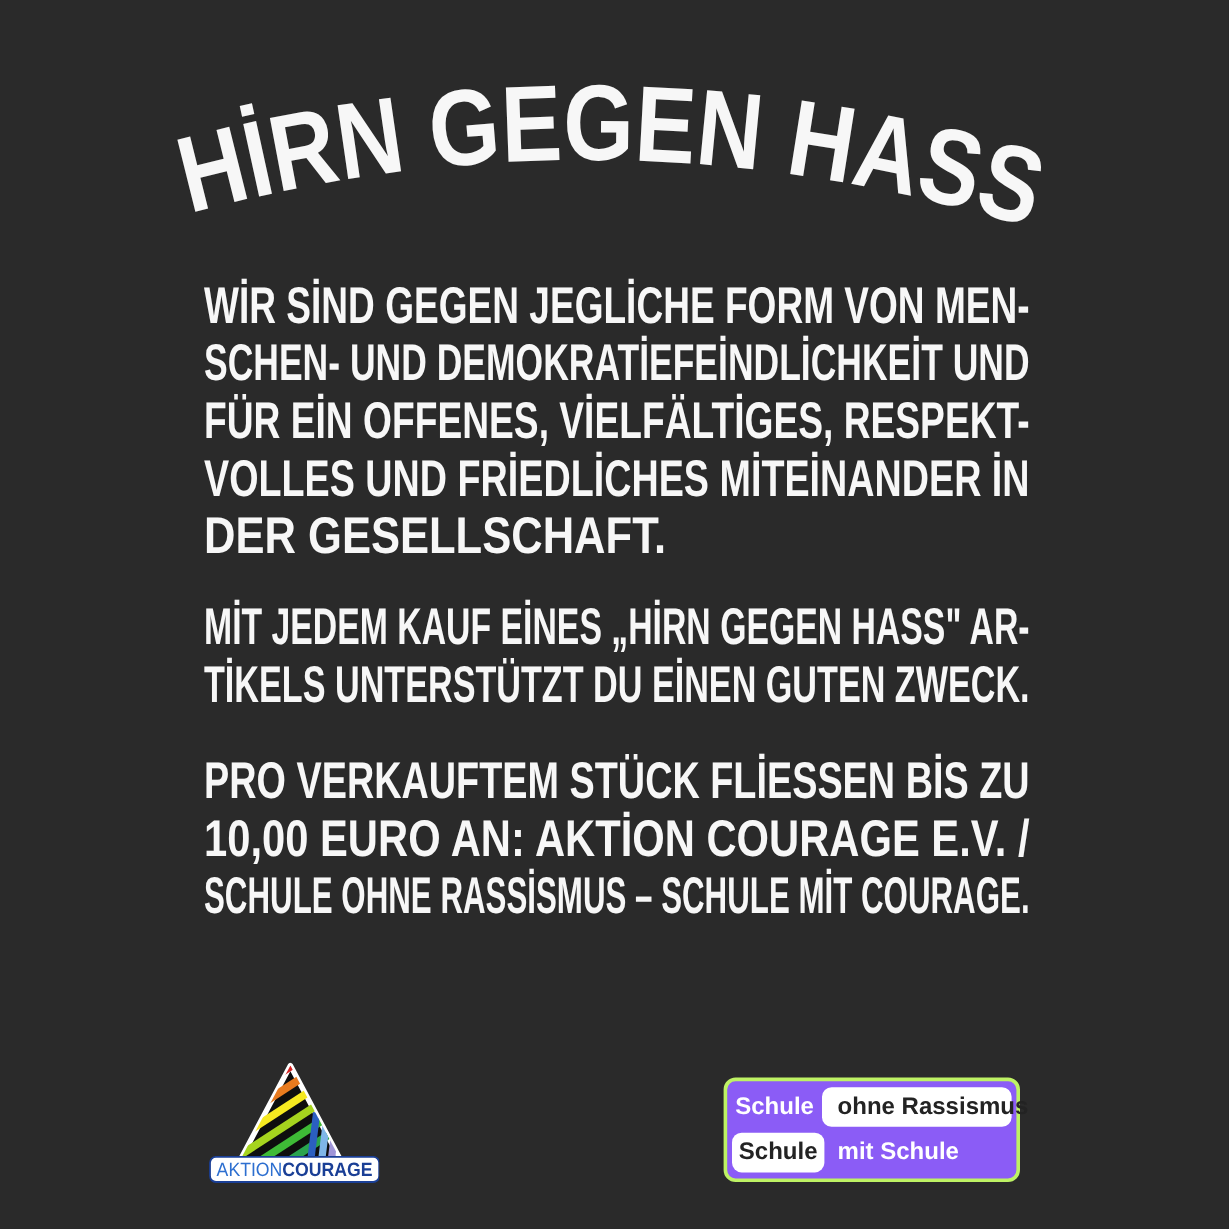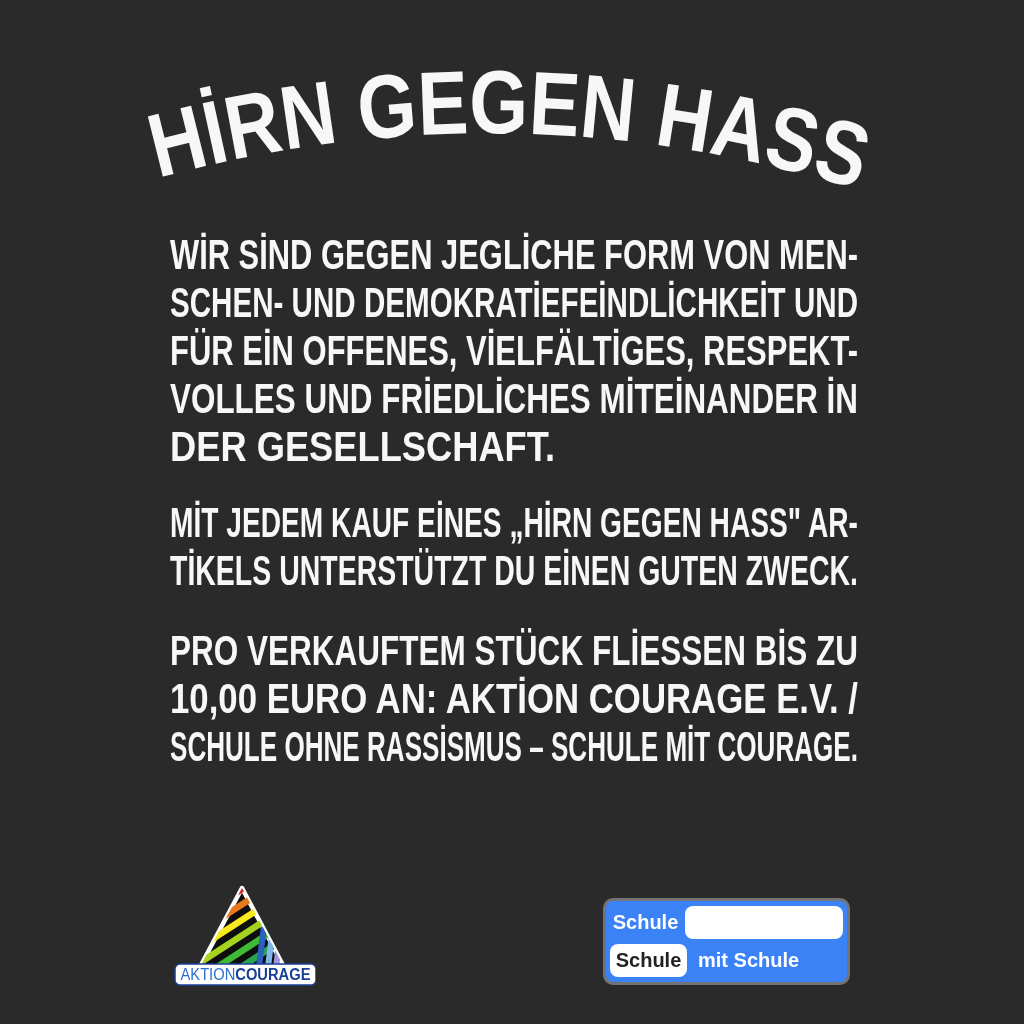--- a/index.html
+++ b/index.html
@@ -40,23 +40,23 @@
   }
 
   
   .badge {
     position: absolute;
     left: 603px;
     top: 898px;
     width: 247px;
     height: 87px;
     box-sizing: border-box;
-    border: 3px solid #737373;
+    border: 3px solid #bef264;
     border-radius: 10px;
-    background: #3b82f6;
+    background: #8b5cf6;
   }
   .badge .txt {
     position: absolute;
     font-weight: bold;
     font-size: 20px;
     line-height: 33px;
     white-space: nowrap;
   }
   .badge .white-box {
     position: absolute;
@@ -136,17 +136,18 @@
       <text x="79.5" y="104" text-anchor="middle" textLength="130" lengthAdjust="spacingAndGlyphs">
         <tspan fill="#2d6fd0" font-weight="normal">AKTION</tspan><tspan fill="#1a3f96" font-weight="bold">COURAGE</tspan>
       </text>
     </g>
   </svg>
 
   <div class="badge">
     <div class="white-box r1-box"></div>
     <div class="white-box r2-box"></div>
     <div class="txt r1-schule">Schule</div>
+    <div class="txt r1-ohne">ohne Rassismus</div>
     <div class="txt r2-schule">Schule</div>
     <div class="txt r2-mit">mit Schule</div>
   </div>
 
 </div>
 
 </body></html>

